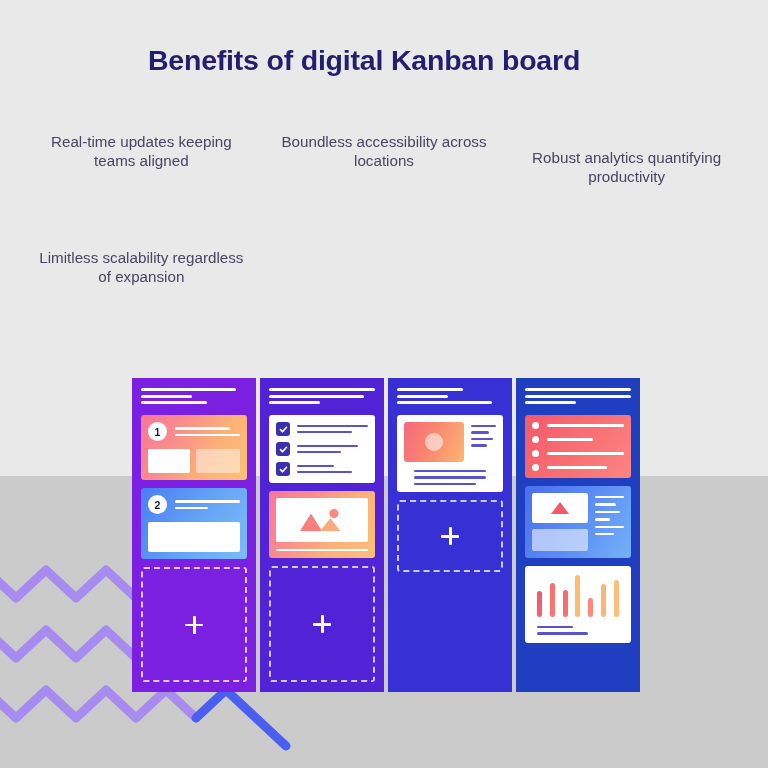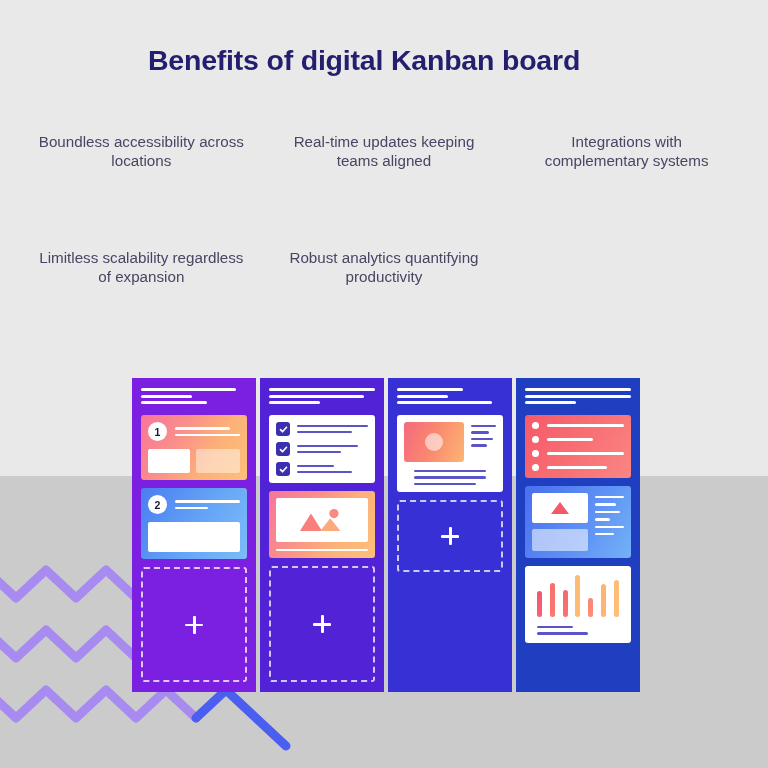--- a/index.html
+++ b/index.html
@@ -205,25 +205,24 @@
 <body>
 
 <div id="poster">
 
   <div class="bg-top"></div>
   <div class="bg-bottom"></div>
 
   <div class="title">Benefits of digital Kanban board</div>
 
   <div class="benefits">
+    <div class="benefit">Real-time updates keeping teams aligned</div>
     <div class="benefit">Boundless accessibility across locations</div>
-    <div class="benefit">Real-time updates keeping teams aligned</div>
-    <div class="benefit">Integrations with complementary systems</div>
+    <div class="benefit r2">Robust analytics quantifying productivity</div>
     <div class="benefit r2">Limitless scalability regardless of expansion</div>
-    <div class="benefit r2">Robust analytics quantifying productivity</div>
   </div>
 
   <svg class="zigzags" viewBox="0 0 300 208" fill="none">
     <polyline points="-6,72 24,100 54,72 84,100 114,72 144,100 174,72 204,100" stroke="#a78bf0" stroke-width="9" stroke-linecap="round" stroke-linejoin="round" fill="none" transform="translate(-8,-62)"></polyline>
     <polyline points="-6,72 24,100 54,72 84,100 114,72 144,100 174,72 204,100" stroke="#a78bf0" stroke-width="9" stroke-linecap="round" stroke-linejoin="round" fill="none" transform="translate(-8,-2)"></polyline>
     <polyline points="-6,72 24,100 54,72 84,100 114,72 144,100 174,72 204,100" stroke="#a78bf0" stroke-width="9" stroke-linecap="round" stroke-linejoin="round" fill="none" transform="translate(-8,58)"></polyline>
     <polyline points="196,158 226,130 256,158 286,186" stroke="#4a5ef0" stroke-width="9" stroke-linecap="round" stroke-linejoin="round" fill="none"></polyline>
   </svg>
 
   <div class="board">

